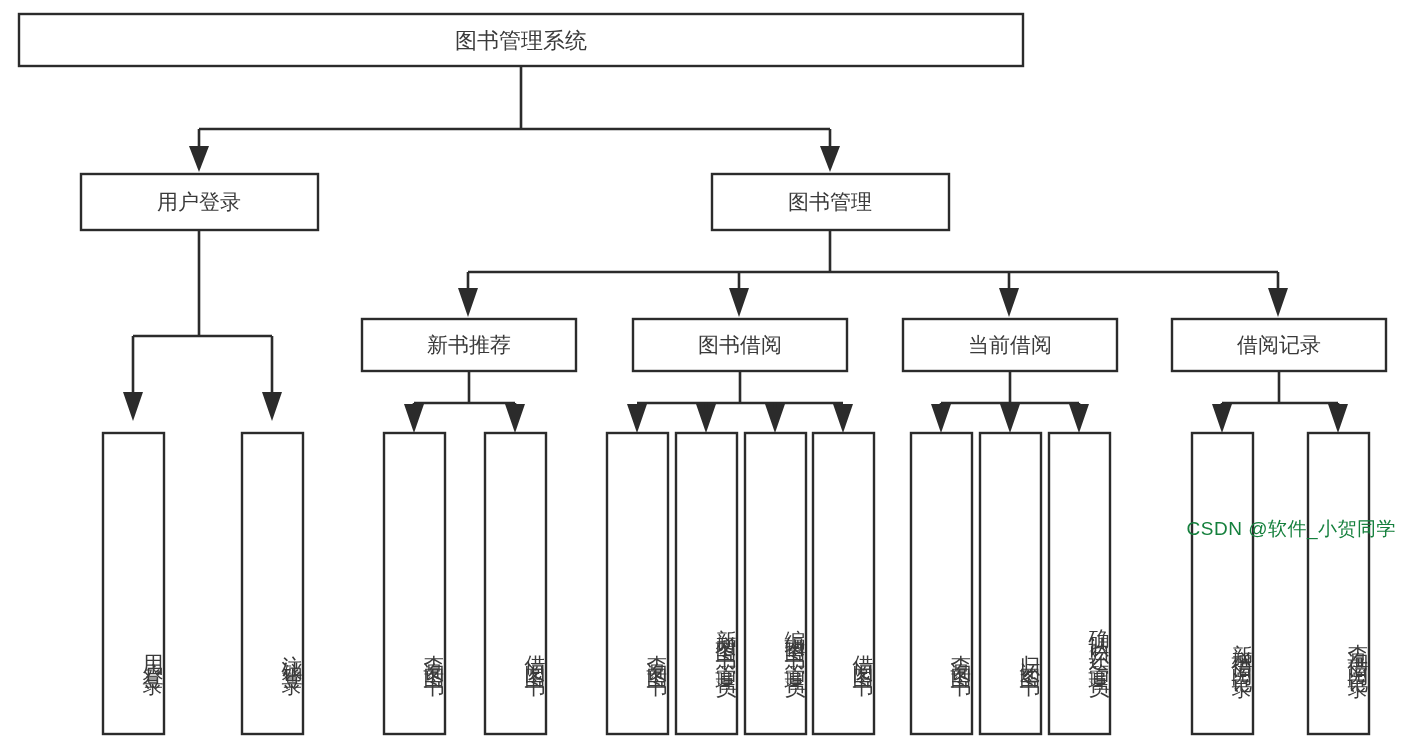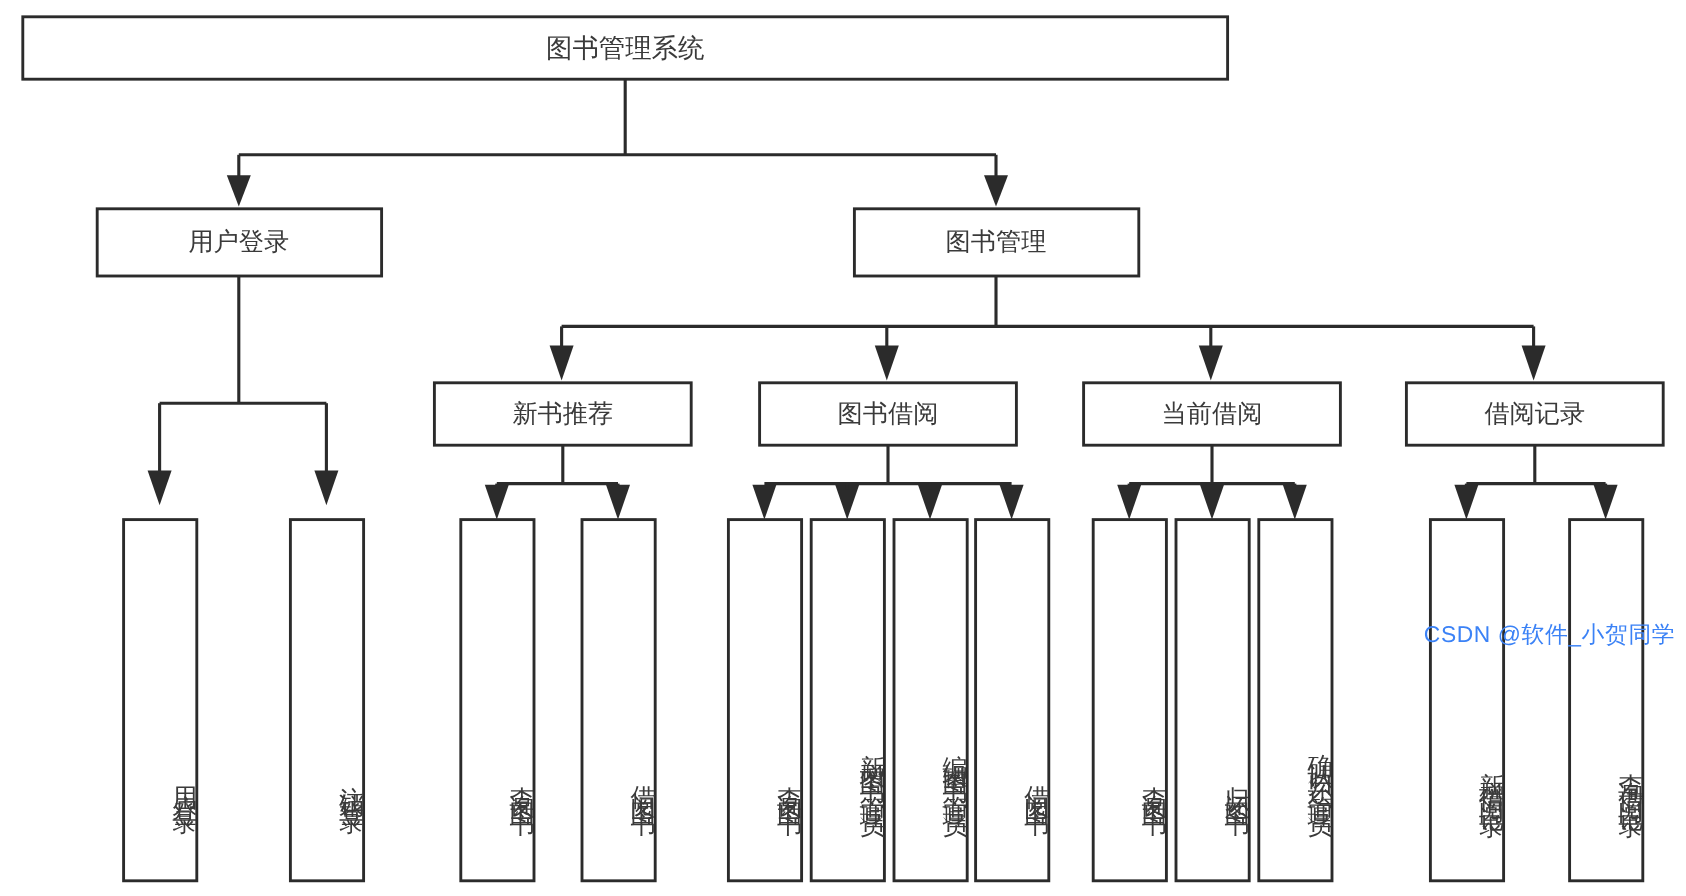--- a/index.html
+++ b/index.html
@@ -75,21 +75,21 @@
   }
   .leaf-label-inner {
     display: block;
   }
   .watermark {
     position: absolute;
     right: 9px;
     bottom: 4px;
     font-family: "Liberation Sans", "DejaVu Sans", sans-serif;
     font-size: 19px;
-    color: #3b82f6;
+    color: #15803d;
     letter-spacing: 0.5px;
     white-space: nowrap;
   }
 </style>
 </head>
 <body>
 
 <div id="diagram-root">
 
   <svg class="diagram-svg" viewBox="0 0 1405 747">

